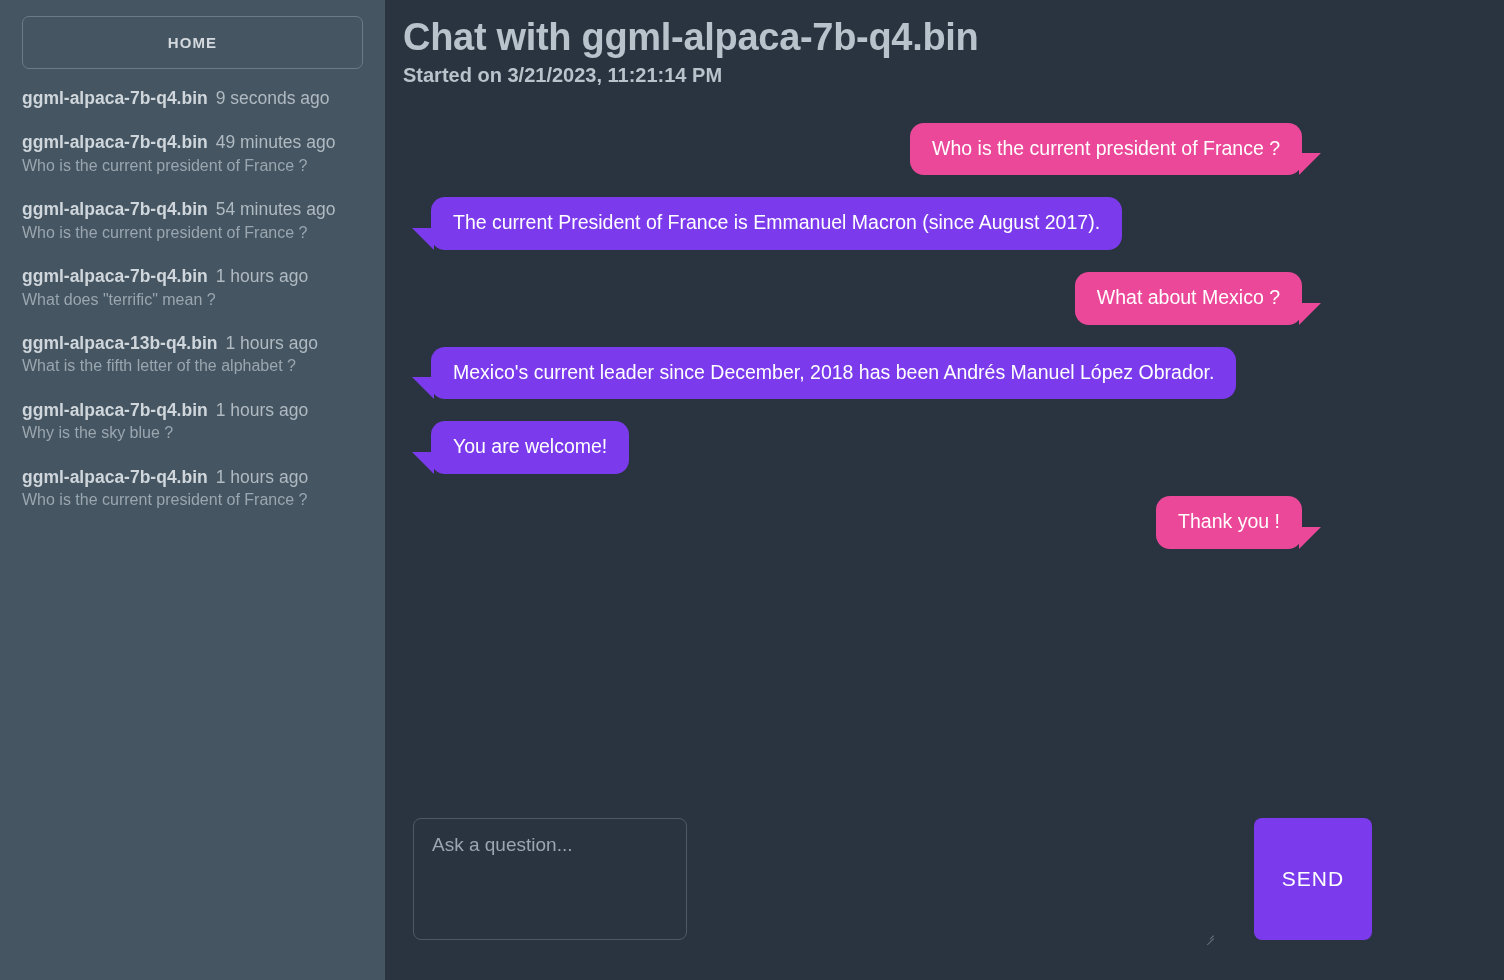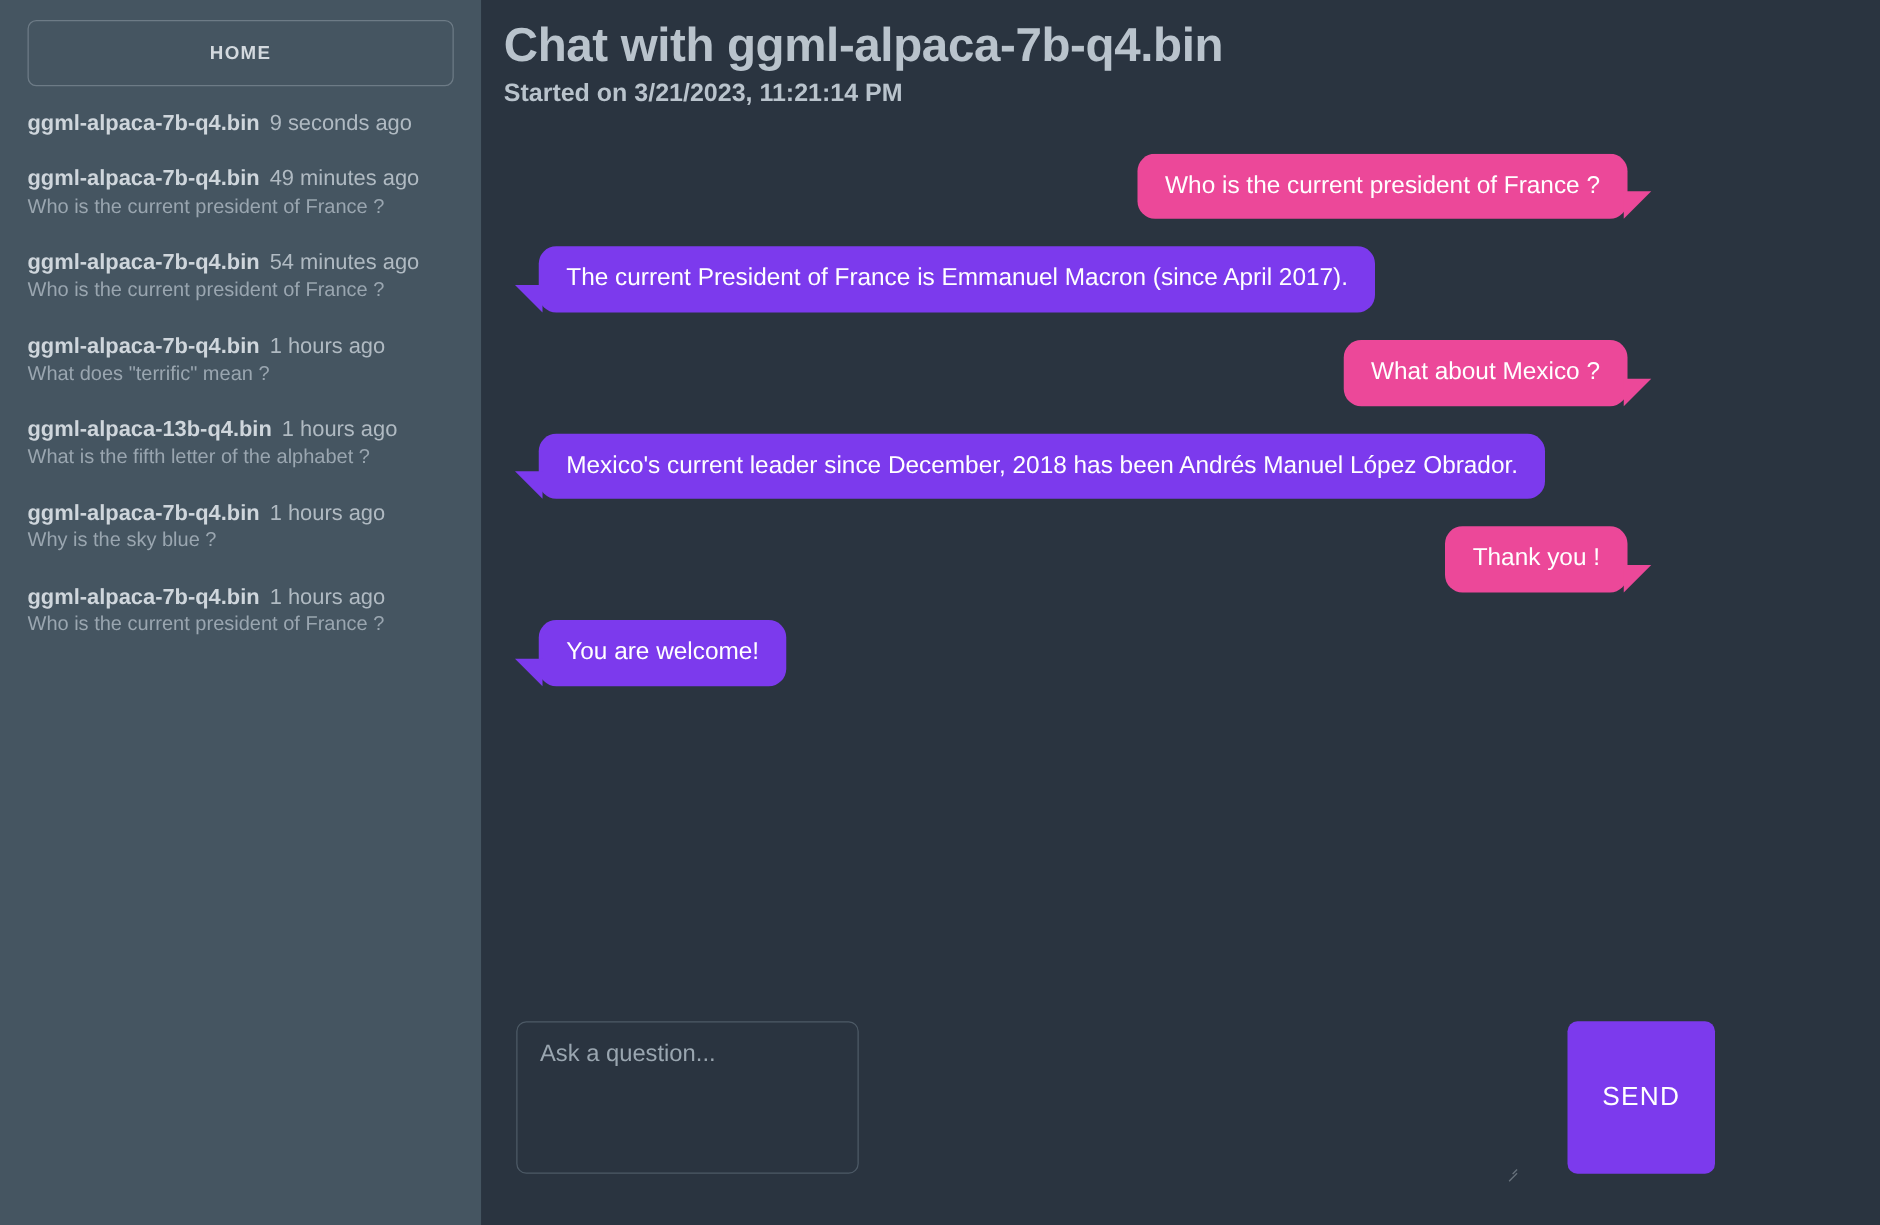--- a/index.html
+++ b/index.html
@@ -262,33 +262,33 @@
     <header class="chat-header">
       <h1 class="chat-title">Chat with ggml-alpaca-7b-q4.bin</h1>
       <p class="chat-subtitle">Started on 3/21/2023, 11:21:14 PM</p>
     </header>
 
     <section class="messages">
         <div class="msg-row user">
           <div class="bubble user">Who is the current president of France ?</div>
         </div>
         <div class="msg-row bot">
-          <div class="bubble bot">The current President of France is Emmanuel Macron (since April 2017).</div>
+          <div class="bubble bot">The current President of France is Emmanuel Macron (since August 2017).</div>
         </div>
         <div class="msg-row user">
           <div class="bubble user">What about Mexico ?</div>
         </div>
         <div class="msg-row bot">
           <div class="bubble bot">Mexico's current leader since December, 2018 has been Andrés Manuel López Obrador.</div>
         </div>
+        <div class="msg-row bot">
+          <div class="bubble bot">You are welcome!</div>
+        </div>
         <div class="msg-row user">
           <div class="bubble user">Thank you !</div>
-        </div>
-        <div class="msg-row bot">
-          <div class="bubble bot">You are welcome!</div>
         </div>
       </section>
 
     <div class="composer">
       <div class="composer-wrap">
         <textarea class="composer-input" placeholder="Ask a question..." style=""></textarea>
         <span class="resize-grip">
           <span></span>
             <span></span>
         </span>

